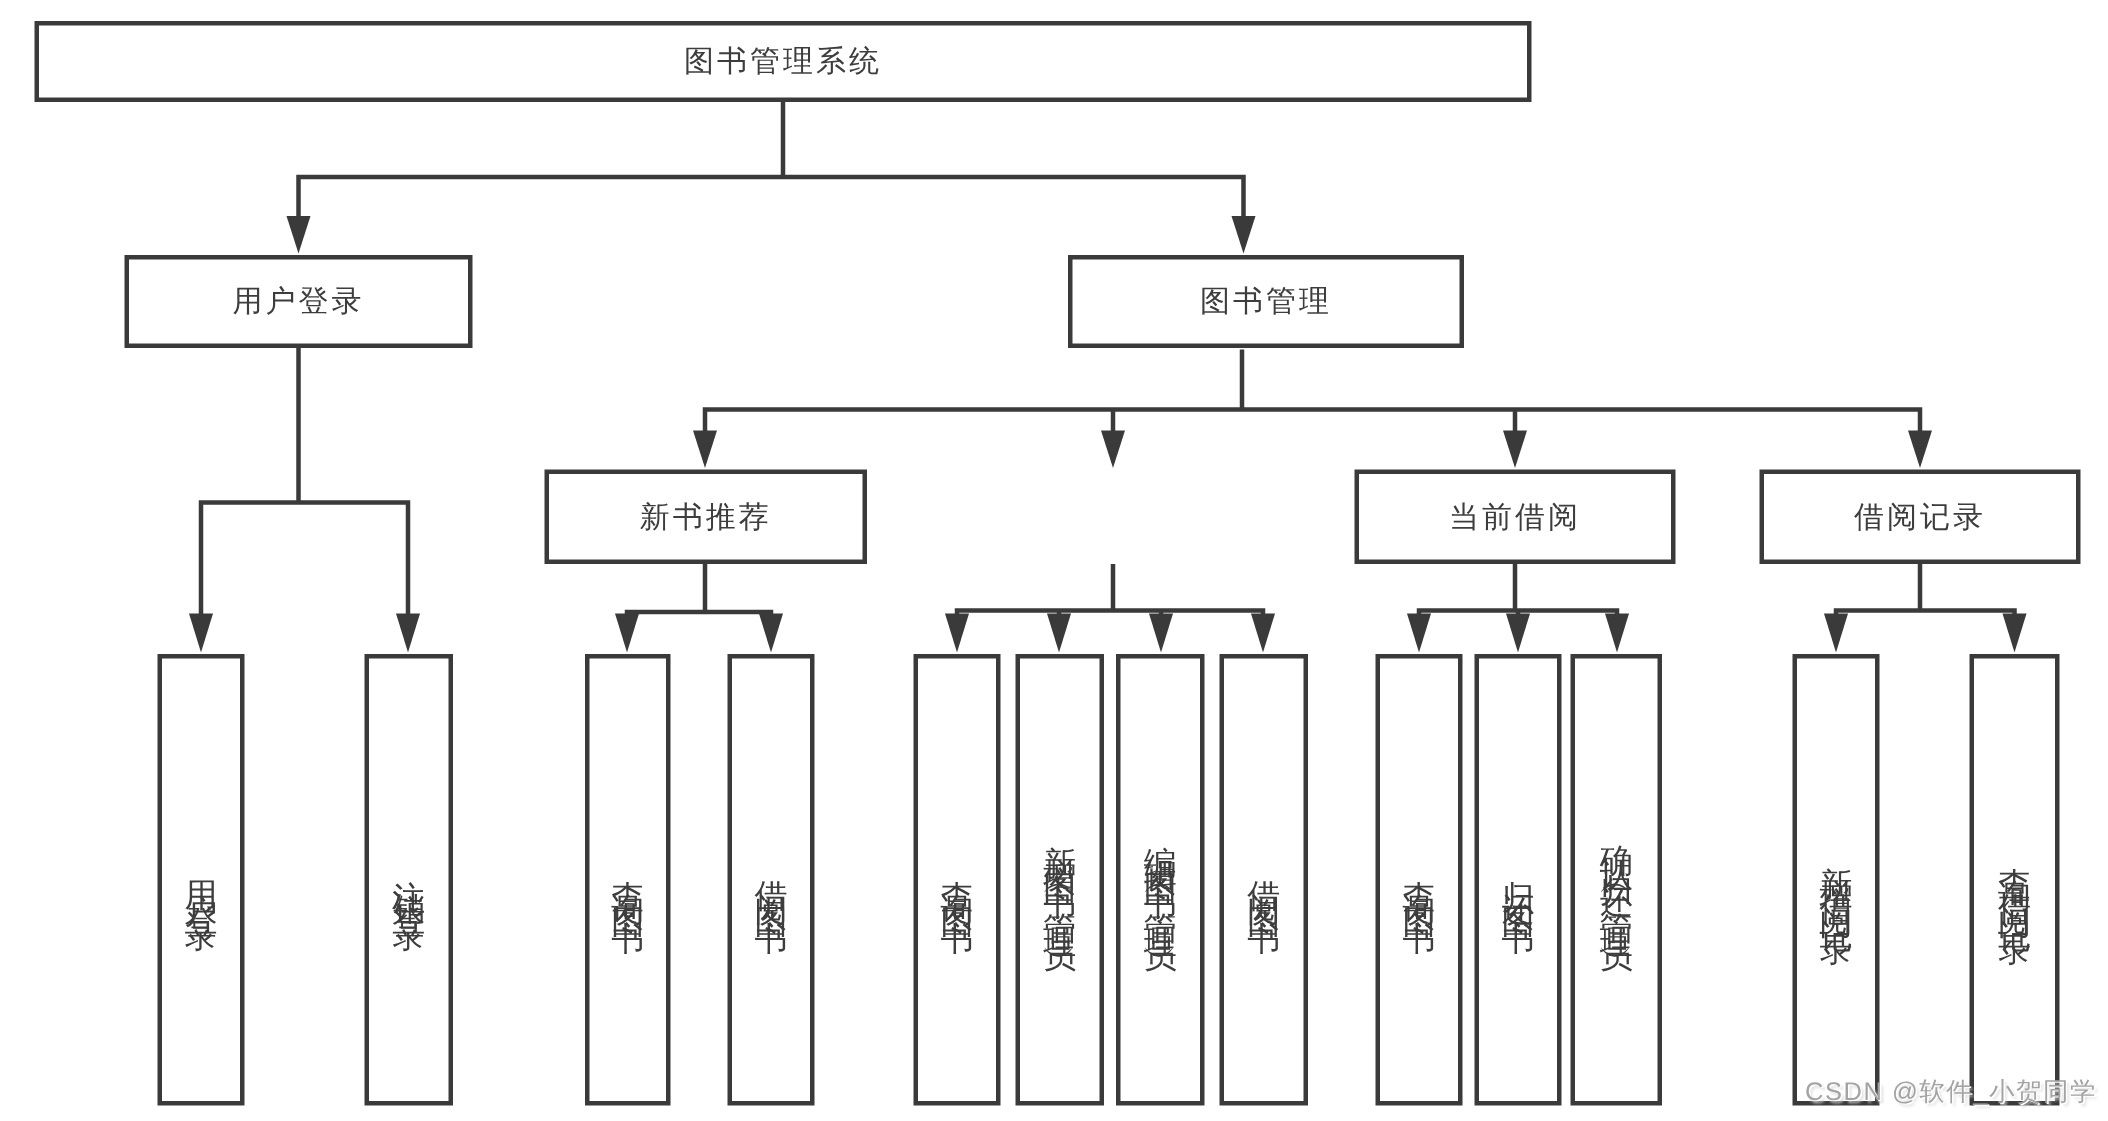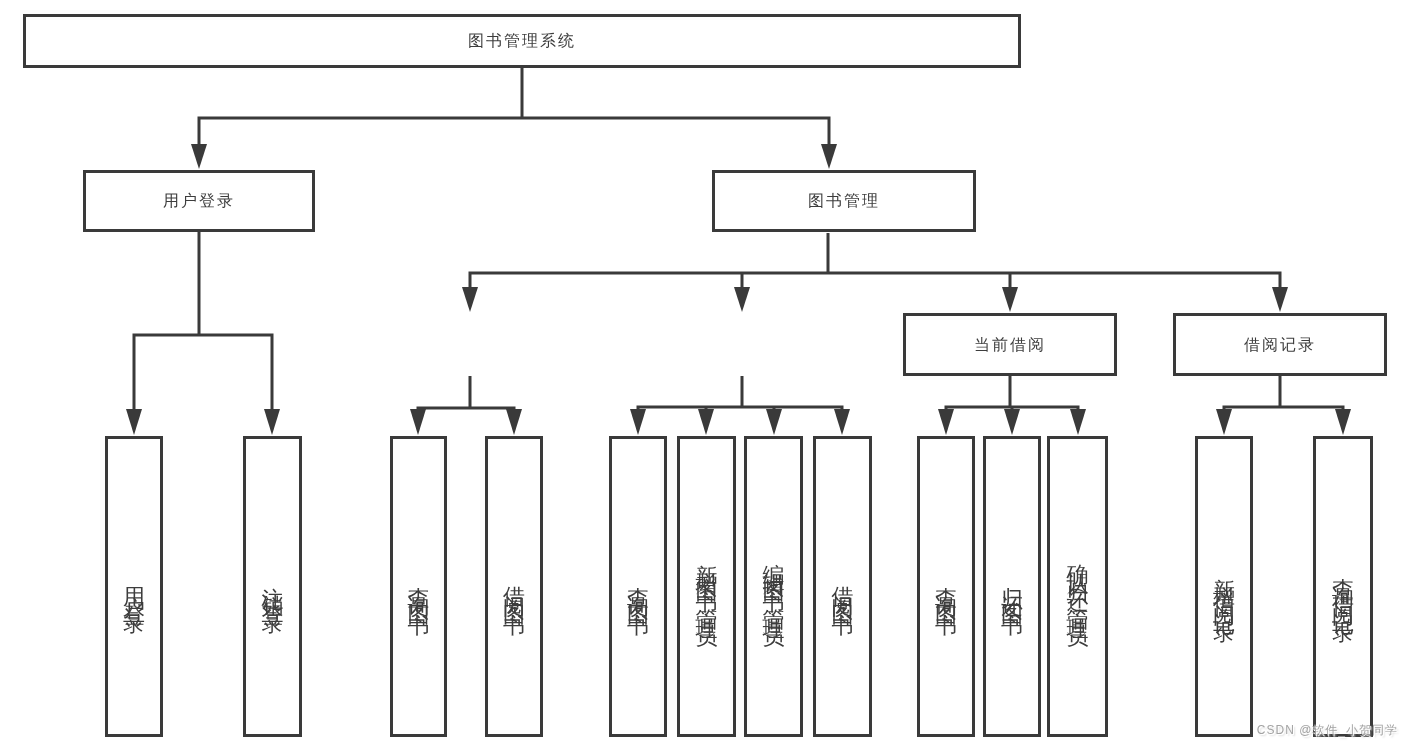--- a/index.html
+++ b/index.html
@@ -13,39 +13,39 @@
   }
   .wires{position:absolute;left:0;top:0;width:1405px;height:747px;color:var(--line,#3a3a3a);}
   .wires path{stroke:currentColor;stroke-width:3;fill:none;}
   .wires polygon{fill:currentColor;stroke:none;}
   .node{
     position:absolute;
     box-sizing:border-box;
     background:#fff;
     border:3px solid var(--border,#3a3a3a);
     display:flex;align-items:center;justify-content:center;
-    font-size:16px;
+    font-size:20px;
     letter-spacing:2px;
     line-height:1;
     white-space:nowrap;
     z-index:2;
   }
   .hbox{height:62px;}
   .vbox{
     top:436px;height:301px;width:58px;
     writing-mode:vertical-rl;
     text-orientation:mixed;
     font-size:22px;
     letter-spacing:9px;
     white-space:normal;
   }
   .watermark{
     position:absolute;
     right:7px;bottom:8px;
-    font-size:12px;
+    font-size:17px;
     letter-spacing:1px;
     color:var(--watermark,#a3a3a3);
     text-shadow:1px 1px 0 #ffffff,2px 2px 2px #d9d9d9;
     z-index:3;
   }
 </style>
 </head>
 <body>
 
 <div class="canvas">
@@ -98,20 +98,21 @@
       <polygon points="1216,409 1232,409 1224,435"></polygon>
       <polygon points="1335,409 1351,409 1343,435"></polygon>
     </g>
   </svg>
 
   <div class="node hbox" style="left:23px;top:14px;width:998px;height:54px;">图书管理系统</div>
 
   <div class="node hbox" style="left:83px;top:170px;width:232px;">用户登录</div>
   <div class="node hbox" style="left:712px;top:170px;width:264px;">图书管理</div>
 
+  <div class="node hbox" style="left:363px;top:313px;width:215px;height:63px;">新书推荐</div>
   <div class="node hbox" style="left:903px;top:313px;width:214px;height:63px;">当前借阅</div>
   <div class="node hbox" style="left:1173px;top:313px;width:214px;height:63px;">借阅记录</div>
 
   <div class="node vbox" style="left:105px;">用户登录</div>
   <div class="node vbox" style="left:243px;width:59px;">注销登录</div>
 
   <div class="node vbox" style="left:390px;width:57px;">查询图书</div>
   <div class="node vbox" style="left:485px;">借阅图书</div>
 
   <div class="node vbox" style="left:609px;">查询图书</div>

